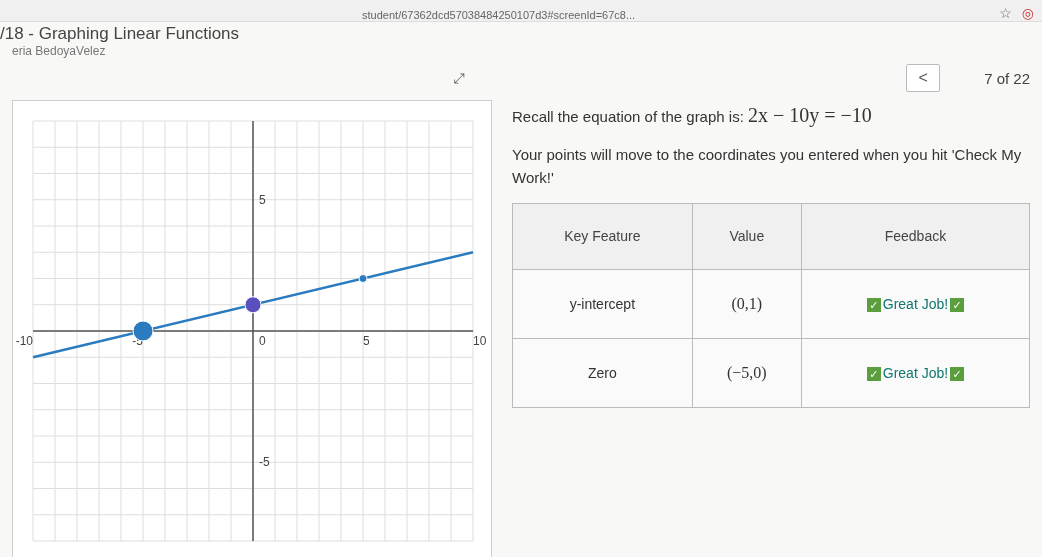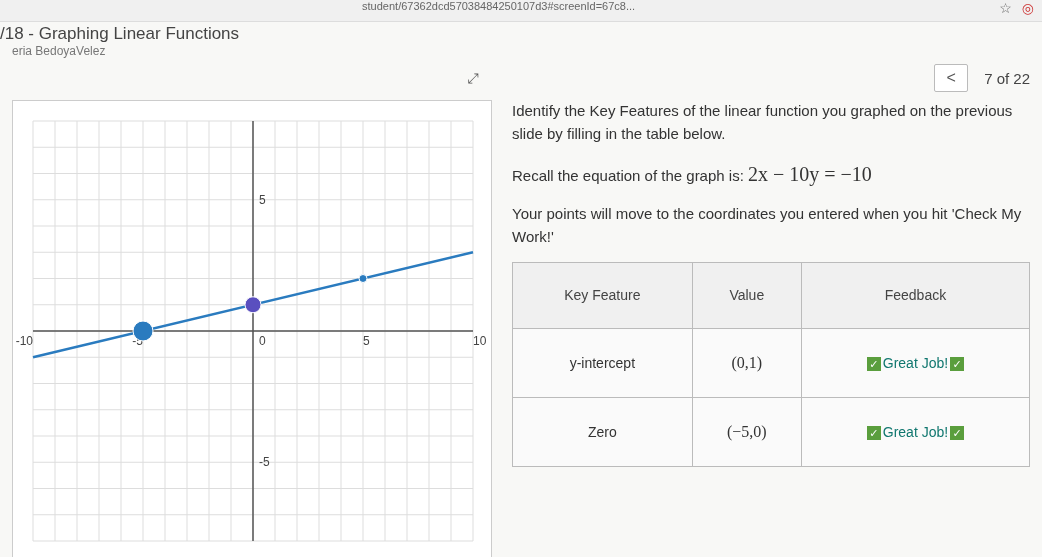--- a/index.html
+++ b/index.html
@@ -10,21 +10,21 @@
     width: 1042px;
     height: 557px;
     overflow: hidden;
     position: relative;
   }
   .browser-bar {
     height: 22px;
     background: #f0f0f0;
     border-bottom: 1px solid #ddd;
     display: flex;
-    align-items: flex-start;
+    align-items: flex-end;
     justify-content: flex-end;
     padding: 0 8px;
     font-size: 11px;
     color: #666;
     gap: 10px;
   }
   .browser-bar .url { flex: 1; text-align: center; overflow: hidden; white-space: nowrap; }
   .star { font-size: 14px; color: #666; }
   .header {
     padding: 2px 0 2px 0;
@@ -62,21 +62,21 @@
     width: 34px;
     height: 28px;
     display: flex;
     align-items: center;
     justify-content: center;
     font-size: 16px;
     color: #555;
     cursor: pointer;
     border-radius: 2px;
   }
-  .page-count { font-size: 15px; color: #444; }
+  .page-count { font-size: 15px; color: #444; margin-left: 28px; }
   .content {
     display: flex;
     gap: 20px;
     padding: 0 12px;
   }
   .graph-panel {
     width: 480px;
     flex-shrink: 0;
   }
   .text-panel {
@@ -211,21 +211,20 @@
         <text x="246" y="365.25" font-size="12" fill="#444">-5</text>
         <text x="246" y="102.75" font-size="12" fill="#444">5</text>
         <path d="M20,256.25L460,151.25" stroke="#2a7bbf" stroke-width="2.5" fill="none"></path>
         <circle cx="130" cy="230" r="10" fill="#2a7bbf" stroke="#fff" stroke-width="1"></circle>
         <circle cx="240" cy="203.75" r="8" fill="#5a4fbf" stroke="#fff" stroke-width="1"></circle>
         <circle cx="350" cy="177.5" r="4" fill="#2a7bbf" stroke="#fff" stroke-width="1"></circle>
       </svg>
   </div>
 
   <div class="text-panel">
-    <p>Identify the Key Features of the linear function you graphed on the previous slide by filling in the table below.</p>
     <p>
       <span>Recall the equation of the graph is: </span>
       <span class="equation">2x − 10y = −10</span>
     </p>
     <p>Your points will move to the coordinates you entered when you hit 'Check My Work!'</p>
 
     <table class="key-features">
       <thead>
         <tr>
           <th>Key Feature</th>

